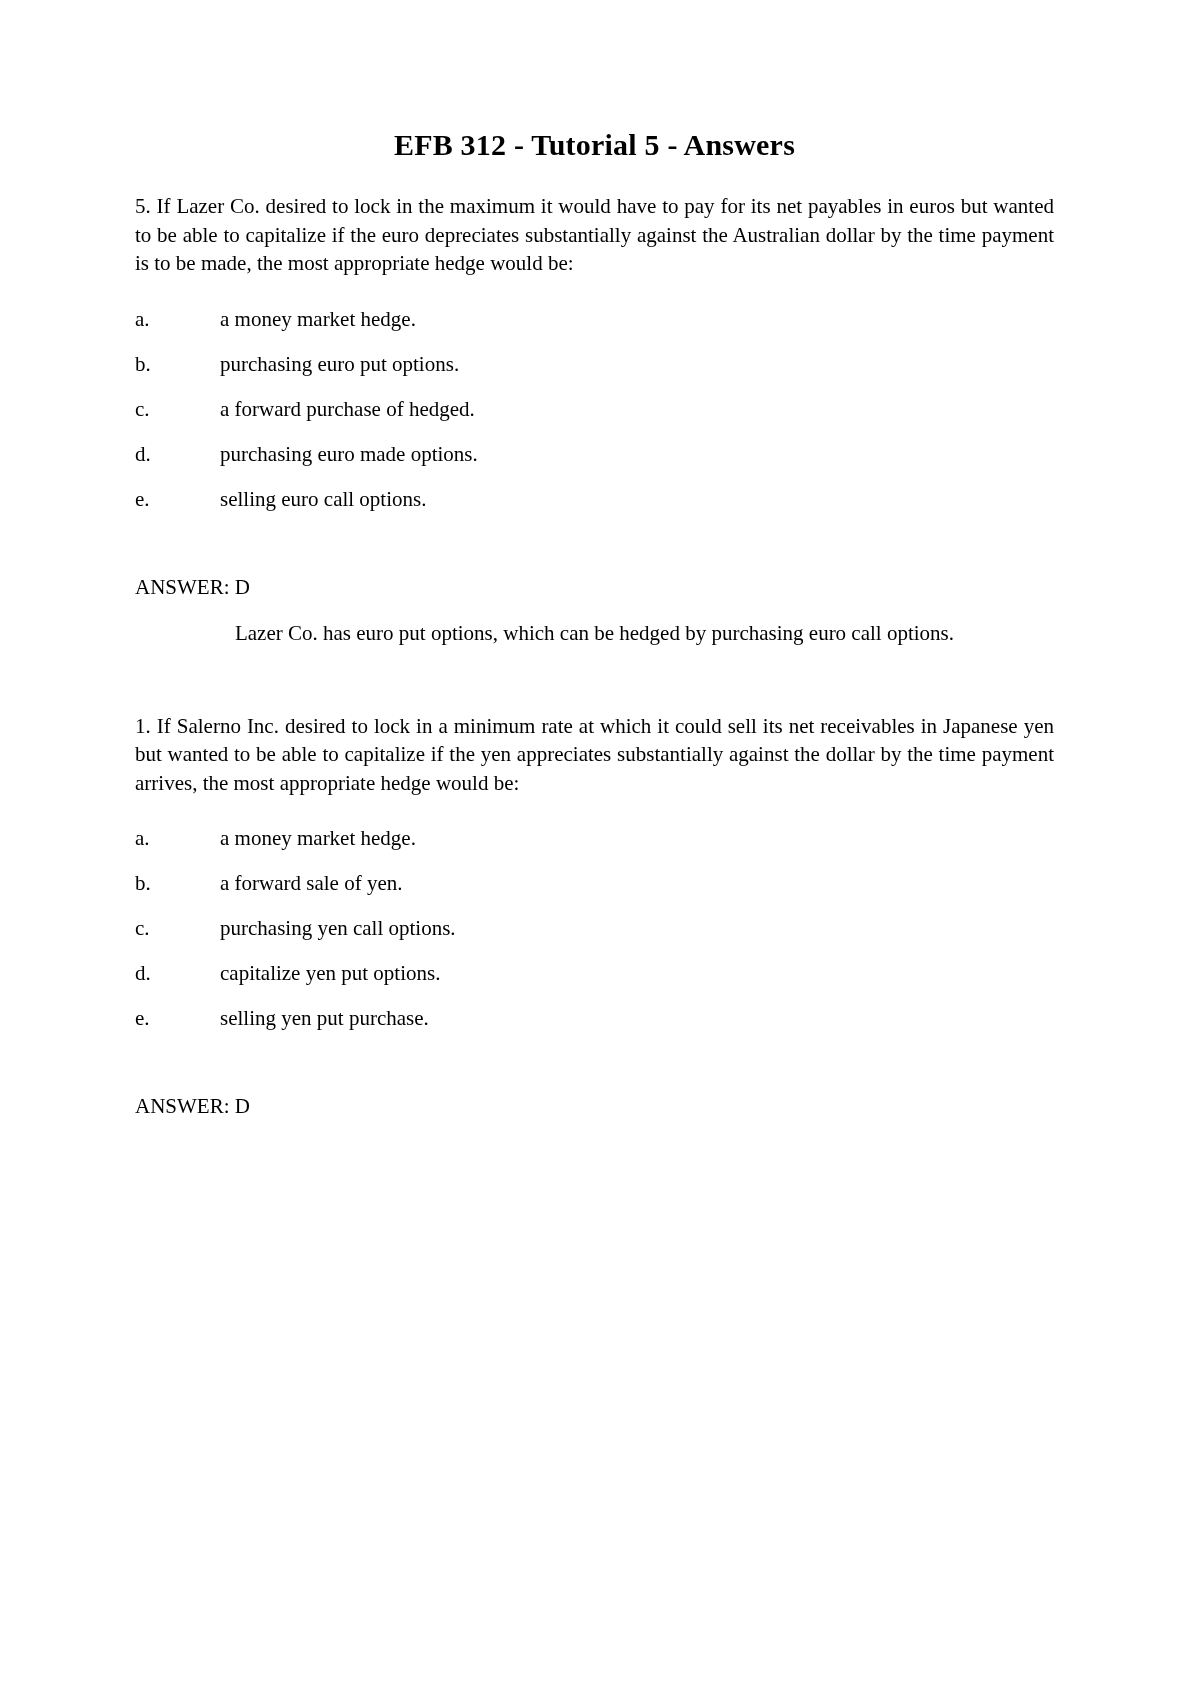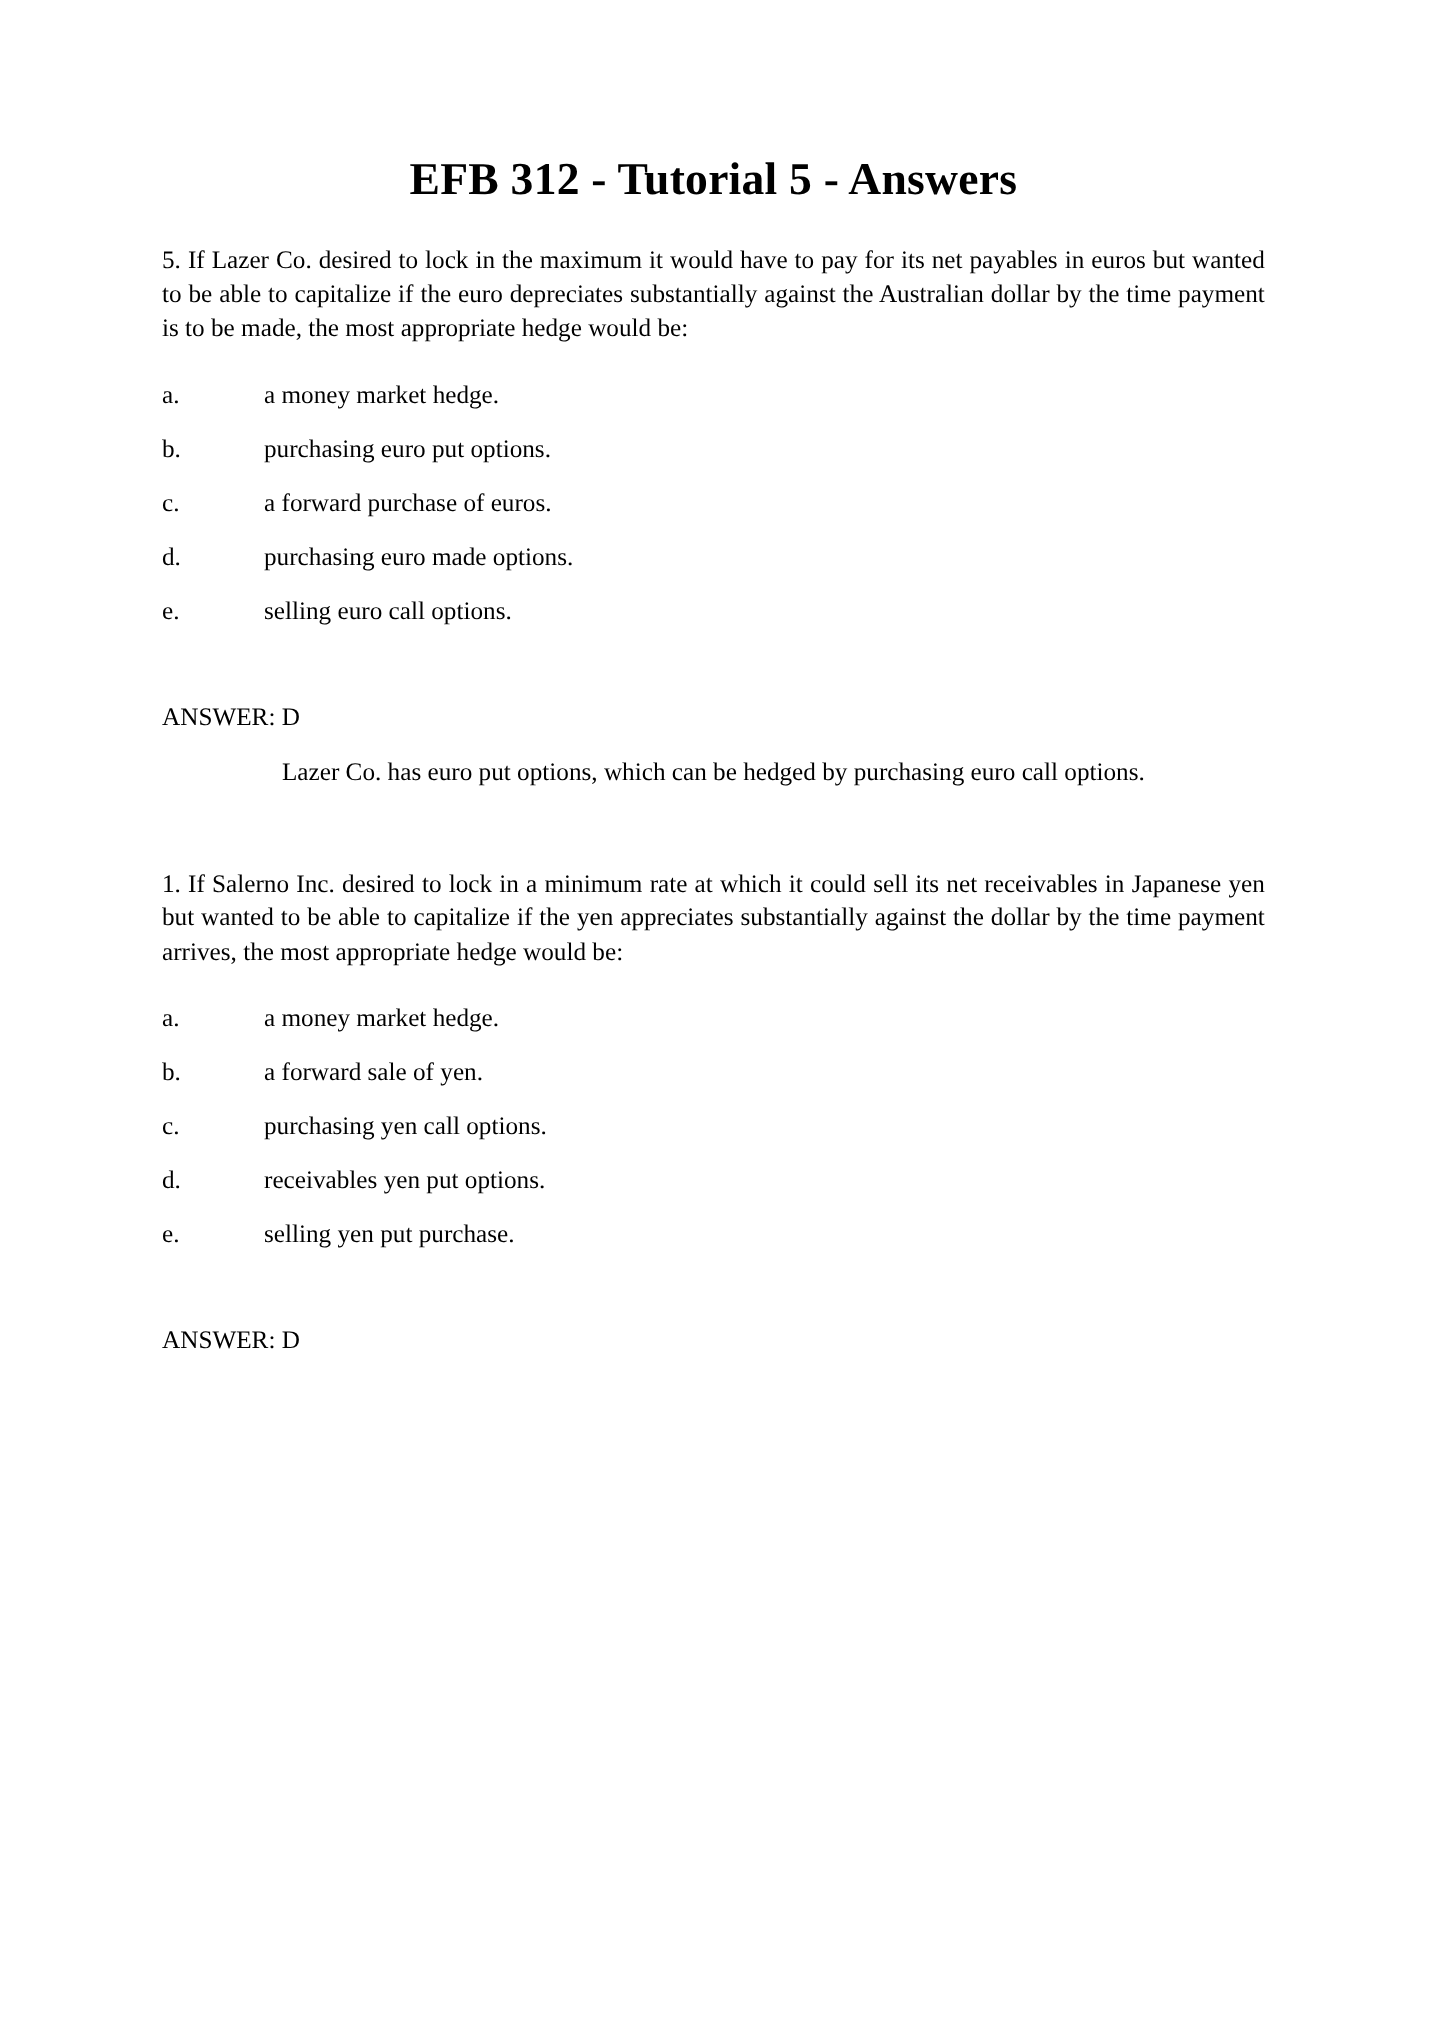--- a/index.html
+++ b/index.html
@@ -14,21 +14,21 @@
     height: 1698px;
     margin: 0 auto;
     background: #ffffff;
     color: #000000;
     font-family: "Liberation Serif", "DejaVu Serif", serif;
     font-size: 21px;
     padding: 128px 146px 40px 135px;
     overflow: hidden;
   }
   .doc-title {
-    font-size: 38px;
+    font-size: 30px;
     font-weight: bold;
     text-align: center;
     margin: 0 0 30px 0;
     letter-spacing: 0.2px;
   }
   .prompt {
     text-align: justify;
     line-height: 1.36;
     margin: 0 0 30px 0;
   }
@@ -75,21 +75,21 @@
       <div class="option">
         <span class="letter">a.</span>
         <span class="opt-text">a money market hedge.</span>
       </div>
       <div class="option">
         <span class="letter">b.</span>
         <span class="opt-text">purchasing euro put options.</span>
       </div>
       <div class="option">
         <span class="letter">c.</span>
-        <span class="opt-text">a forward purchase of euros.</span>
+        <span class="opt-text">a forward purchase of hedged.</span>
       </div>
       <div class="option">
         <span class="letter">d.</span>
         <span class="opt-text">purchasing euro made options.</span>
       </div>
       <div class="option">
         <span class="letter">e.</span>
         <span class="opt-text">selling euro call options.</span>
       </div>
     </div>
@@ -107,21 +107,21 @@
       <div class="option">
         <span class="letter">b.</span>
         <span class="opt-text">a forward sale of yen.</span>
       </div>
       <div class="option">
         <span class="letter">c.</span>
         <span class="opt-text">purchasing yen call options.</span>
       </div>
       <div class="option">
         <span class="letter">d.</span>
-        <span class="opt-text">receivables yen put options.</span>
+        <span class="opt-text">capitalize yen put options.</span>
       </div>
       <div class="option">
         <span class="letter">e.</span>
         <span class="opt-text">selling yen put purchase.</span>
       </div>
     </div>
     <p class="answer">ANSWER: D</p>
   </section>
 
 </div>

